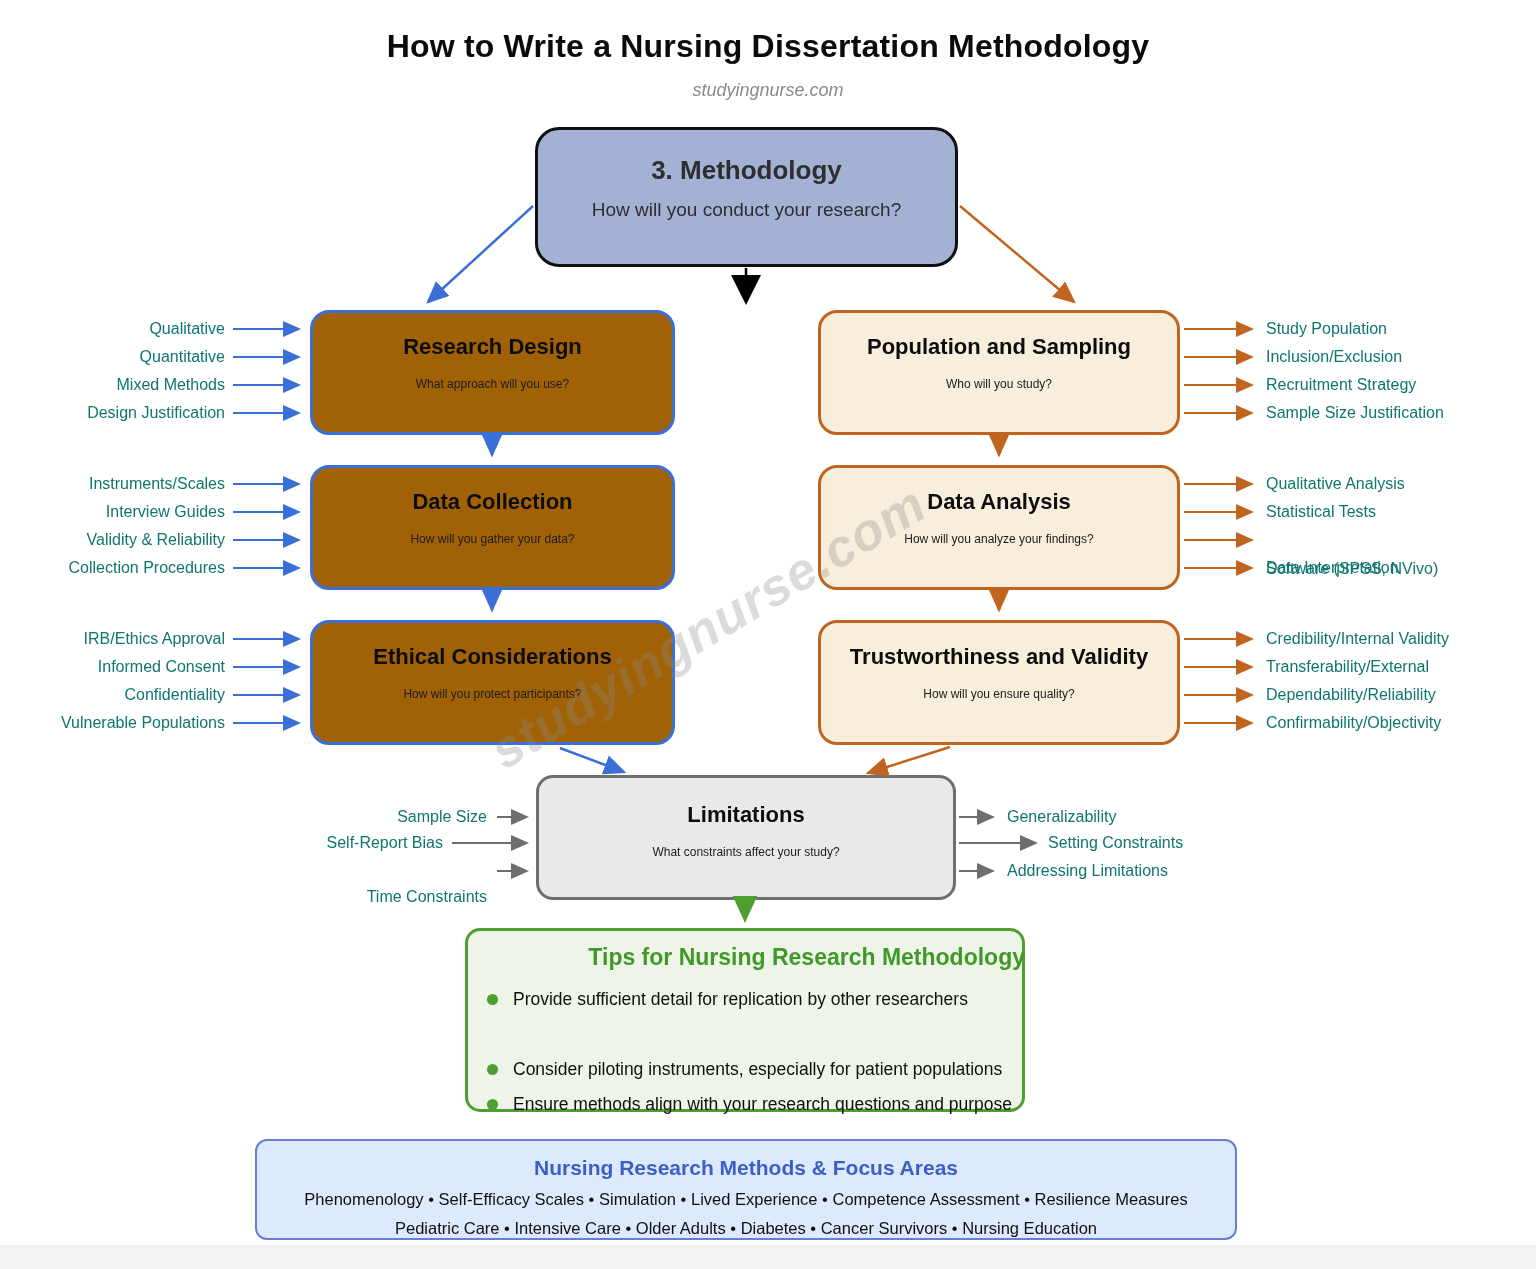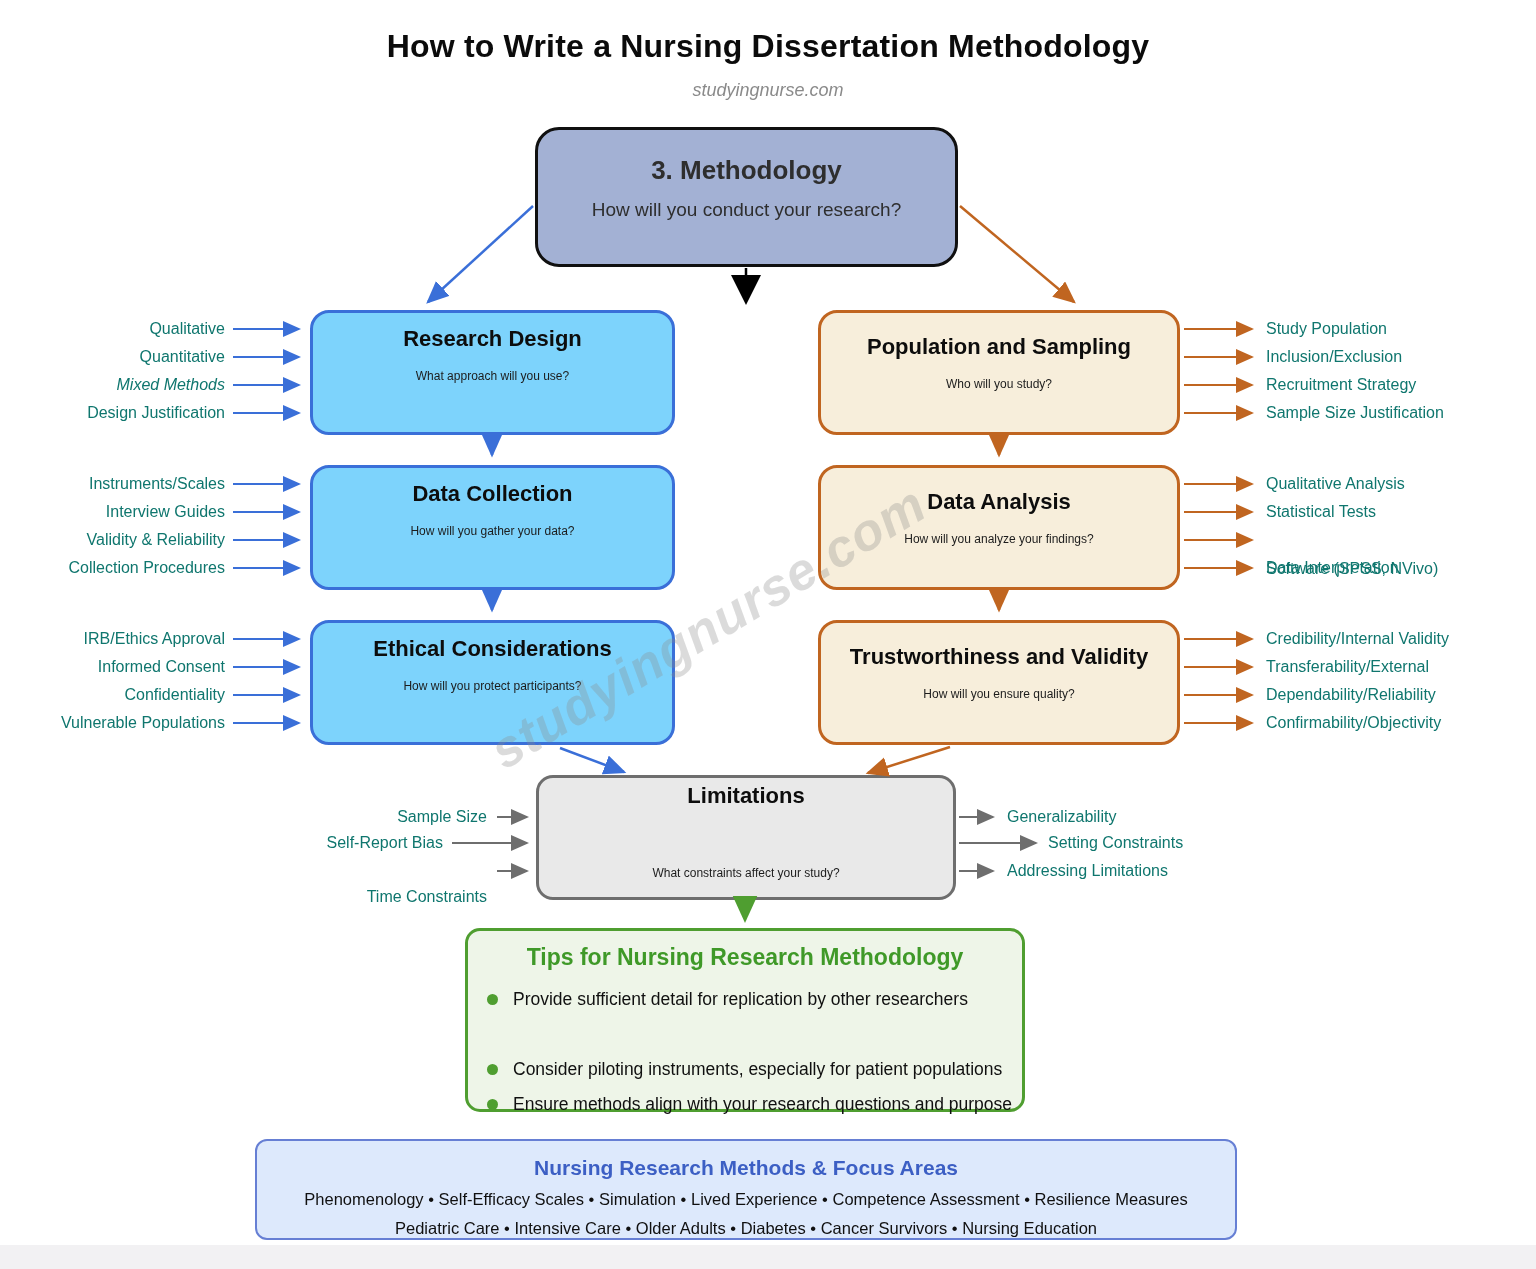--- a/index.html
+++ b/index.html
@@ -22,33 +22,33 @@
   }
   .box .bt{font-weight:bold;font-size:22px;color:#0d0d0d;line-height:26px;}
   .box .bq{font-size:12px;color:#1c1c1c;line-height:22px;margin-top:13px;}
   #root-box{
     left:535px;top:127px;width:423px;height:140px;
     background:#a3b1d4;border:3px solid #101010;border-radius:24px;
     padding-top:27px;
   }
   #root-box .bt{font-size:26px;color:#2e2e2e;}
   #root-box .bq{font-size:19px;color:#2e2e2e;margin-top:16px;}
-  .blue-box{background:#7dd3fc;border:3px solid #3a6fd8;padding-top:13px;}
+  .blue-box{background:#a16207;border:3px solid #3a6fd8;padding-top:21px;}
   .tan-box{background:#f7eedb;border:3px solid #c06520;padding-top:21px;}
-  .gray-box{background:#e9e9e9;border:3px solid #6e6e6e;padding-top:5px;gap:40px;}
+  .gray-box{background:#e9e9e9;border:3px solid #6e6e6e;padding-top:24px;}
   .sat{
     position:absolute;font-size:16px;color:#0f766e;line-height:20px;white-space:nowrap;
   }
   .sat-l{text-align:right;}
   #tips-box{
     left:465px;top:928px;width:560px;height:184px;
     background:#eef5e8;border:3px solid #4f9e30;border-radius:15px;box-sizing:border-box;
   }
   #tips-title{
-    left:465px;top:944px;width:560px;text-align:center;
+    left:465px;top:944px;width:560px;text-align:right;
     font-size:23px;font-weight:bold;color:#3f9928;white-space:nowrap;
   }
   .tip-row{
     position:absolute;left:487px;display:flex;align-items:center;white-space:nowrap;
     font-size:17.5px;color:#101010;
   }
   .tip-dot{
     width:11px;height:11px;border-radius:50%;background:#4f9e30;
     margin-right:15px;flex:0 0 auto;
   }
@@ -182,21 +182,21 @@
     <div class="bq">How will you ensure quality?</div>
   </div>
 
   <div class="box gray-box" style="left:536px;top:775px;width:420px;height:125px;border-radius:17px;">
     <div class="bt">Limitations</div>
     <div class="bq">What constraints affect your study?</div>
   </div>
 
   <div class="sat sat-l" style="right:1311px;top:319px;">Qualitative</div>
   <div class="sat sat-l" style="right:1311px;top:347px;">Quantitative</div>
-  <div class="sat sat-l" style="right:1311px;top:375px;font-style:italic;">Mixed Methods</div>
+  <div class="sat sat-l" style="right:1311px;top:375px;">Mixed Methods</div>
   <div class="sat sat-l" style="right:1311px;top:403px;">Design Justification</div>
   <div class="sat sat-l" style="right:1311px;top:474px;">Instruments/Scales</div>
   <div class="sat sat-l" style="right:1311px;top:502px;">Interview Guides</div>
   <div class="sat sat-l" style="right:1311px;top:530px;">Validity &amp; Reliability</div>
   <div class="sat sat-l" style="right:1311px;top:558px;">Collection Procedures</div>
   <div class="sat sat-l" style="right:1311px;top:629px;">IRB/Ethics Approval</div>
   <div class="sat sat-l" style="right:1311px;top:657px;margin-left:12px;">Informed Consent</div>
   <div class="sat sat-l" style="right:1311px;top:685px;">Confidentiality</div>
   <div class="sat sat-l" style="right:1311px;top:713px;">Vulnerable Populations</div>
 

